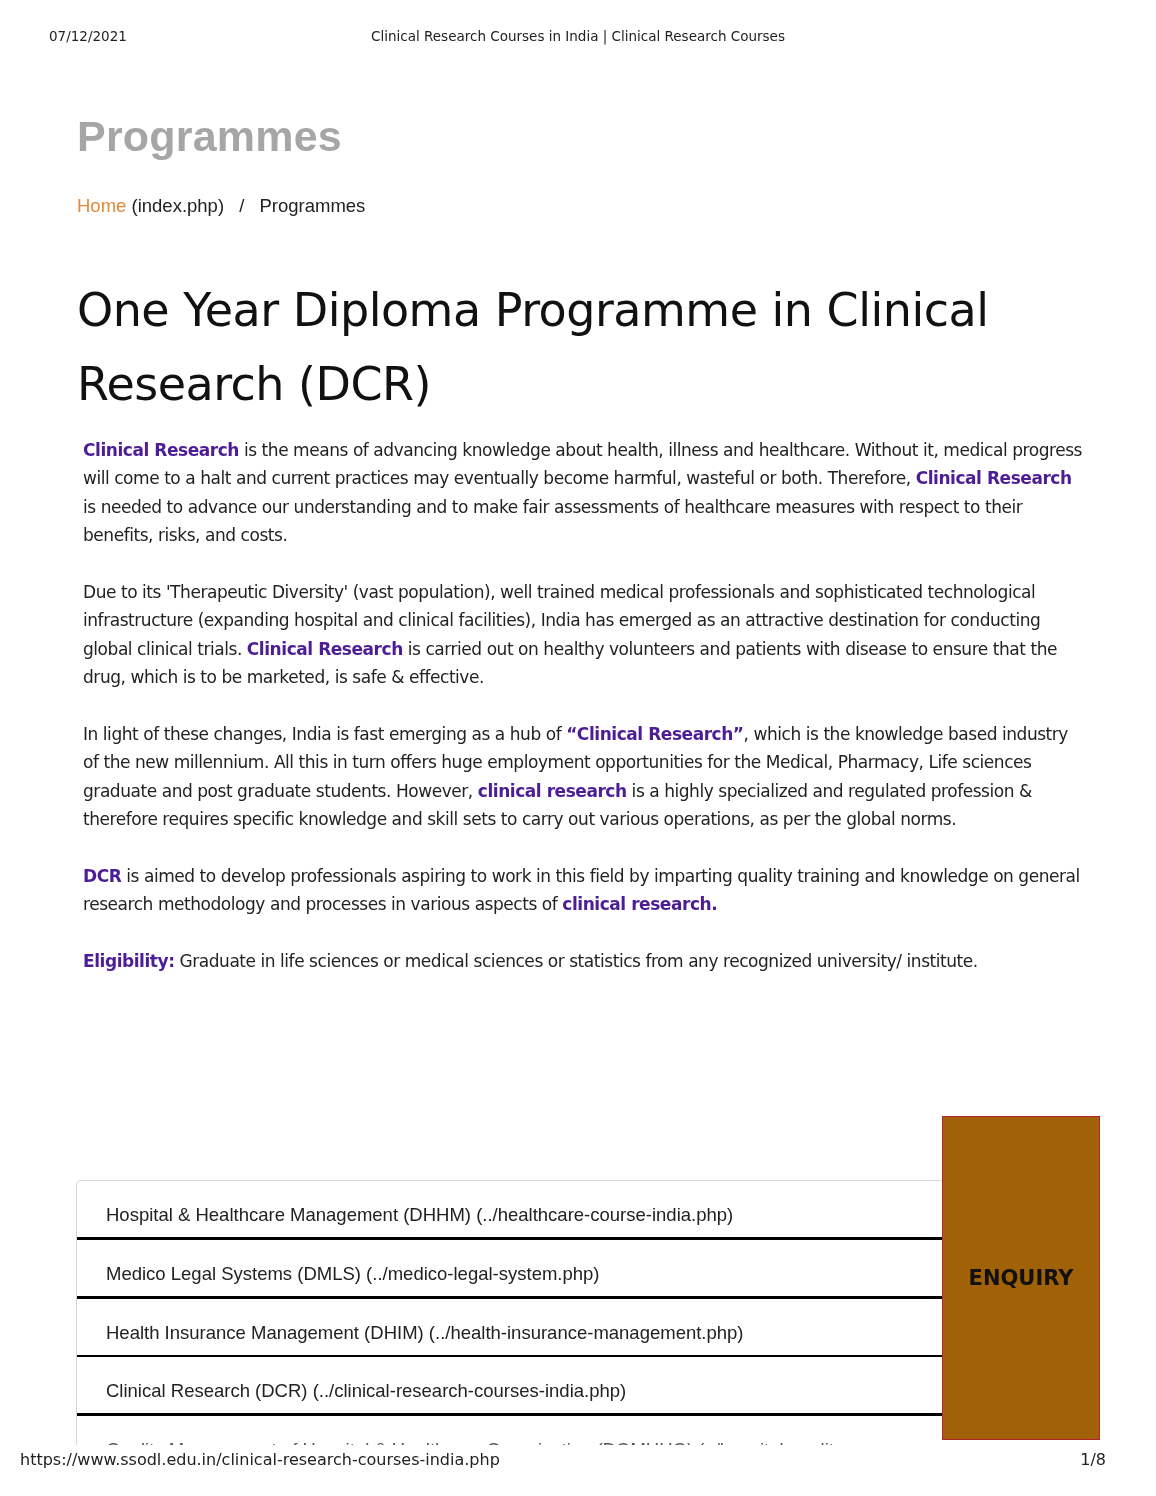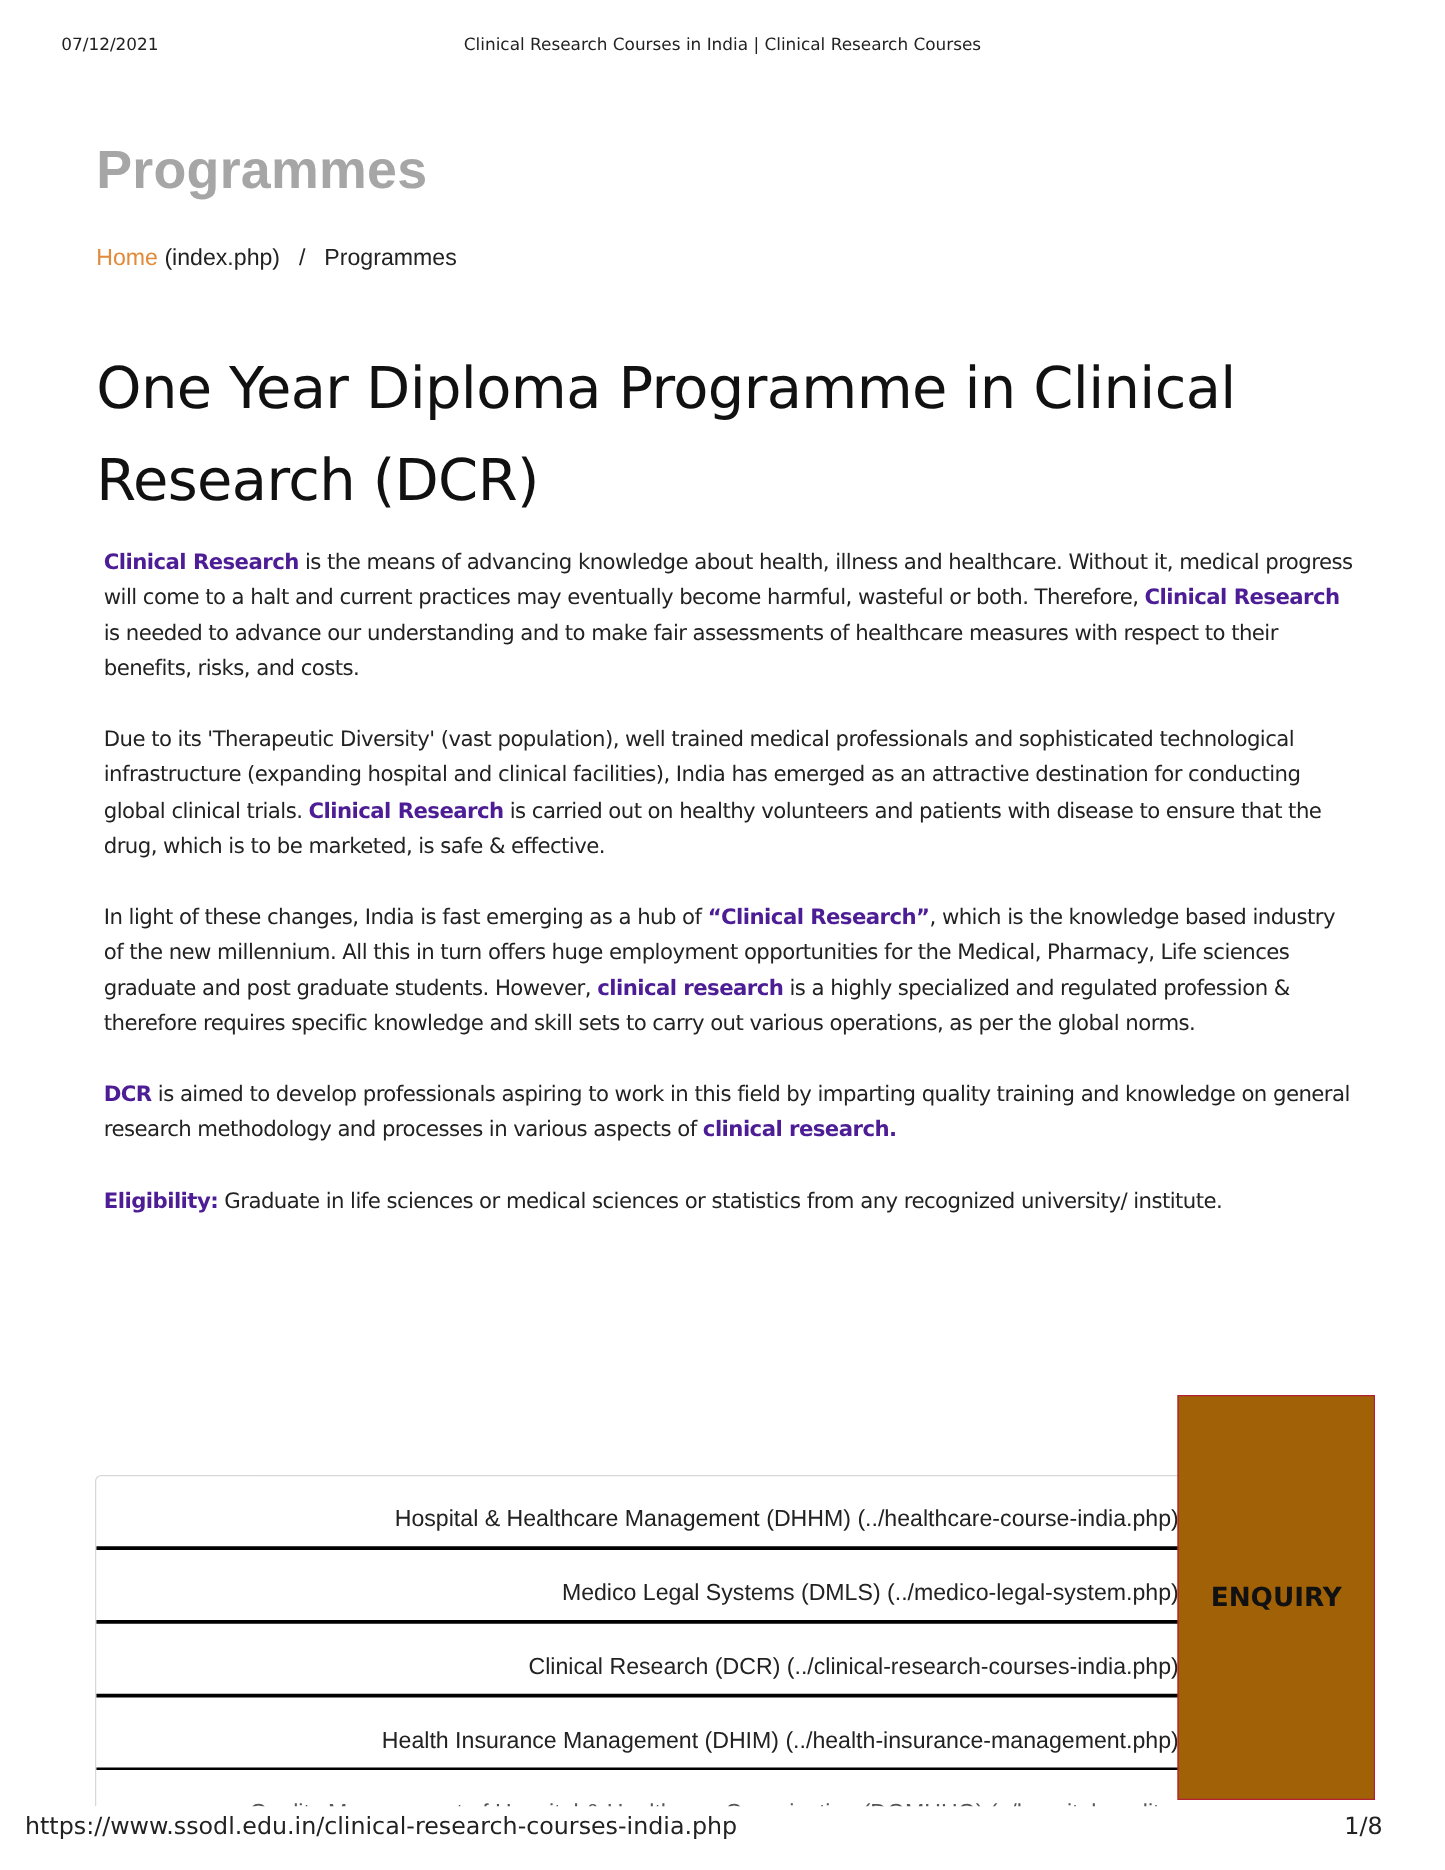--- a/index.html
+++ b/index.html
@@ -8,21 +8,21 @@
     font-family: "DejaVu Sans", sans-serif; color: #1a1a1a;
   }
   .print-header {
     position: absolute; top: 28px; left: 0; width: 1156px; height: 20px;
     font-family: "DejaVu Sans", sans-serif; font-size: 13.5px; color: #222;
   }
   .print-header .date { position: absolute; left: 49px; top: 0; text-align: right; }
   .print-header .title { position: absolute; left: 0; width: 1300px; top: 0; text-align: center; }
   .print-footer {
     position: absolute; top: 1450px; left: 0; width: 1156px; height: 20px;
-    font-family: "DejaVu Sans", sans-serif; font-size: 19px; color: #222;
+    font-family: "DejaVu Sans", sans-serif; font-size: 16px; color: #222;
   }
   .print-footer .url { position: absolute; left: 20px; top: 0; }
   .print-footer .page { position: absolute; right: 50px; top: 0; }
 
   .page-heading {
     position: absolute; left: 77px; top: 112px;
     font-family: "Liberation Sans", sans-serif; font-weight: bold;
     font-size: 43px; color: #a6a6a6; letter-spacing: 0.2px;
   }
   .breadcrumb {
@@ -44,21 +44,20 @@
     font-family: "DejaVu Sans", sans-serif; font-size: 17px; line-height: 28.4px; color: #222;
     letter-spacing: -0.45px;
   }
   .content p { margin: 0 0 28.4px 0; }
   .content b { font-weight: bold; color: #4c1d95; }
 
   .course-list {
     position: absolute; left: 76px; top: 1180px; width: 866px; height: 264px;
     overflow: hidden; border: 1px solid #d8d8d8; border-bottom: none; border-right: none;
     border-radius: 5px 0 0 0;
-    text-align: right;
   }
   .course-item {
     height: 56px; line-height: 68px; padding-left: 29px;
     font-family: "Liberation Sans", sans-serif; font-size: 18.5px; color: #222;
     border-bottom: 3px solid #000; white-space: nowrap; cursor: pointer;
   }
   .course-item.thin { border-bottom-width: 2px; }
   .course-item.partial { color: #555; }
 
   .enquiry {
@@ -92,22 +91,22 @@
   <p><b>Clinical Research</b><span> is the means of advancing knowledge about health, illness and healthcare. Without it, medical progress will come to a halt and current practices may eventually become harmful, wasteful or both. Therefore, </span><b>Clinical Research</b><span> is needed to advance our understanding and to make fair assessments of healthcare measures with respect to their benefits, risks, and costs.</span></p>
   <p><span>Due to its 'Therapeutic Diversity' (vast population), well trained medical professionals and sophisticated technological infrastructure (expanding hospital and clinical facilities), India has emerged as an attractive destination for conducting global clinical trials. </span><b>Clinical Research</b><span> is carried out on healthy volunteers and patients with disease to ensure that the drug, which is to be marketed, is safe &amp; effective.</span></p>
   <p><span>In light of these changes, India is fast emerging as a hub of </span><b>“Clinical Research”</b><span>, which is the knowledge based industry of the new millennium. All this in turn offers huge employment opportunities for the Medical, Pharmacy, Life sciences graduate and post graduate students. However, </span><b>clinical research</b><span> is a highly specialized and regulated profession &amp; therefore requires specific knowledge and skill sets to carry out various operations, as per the global norms.</span></p>
   <p><b>DCR</b><span> is aimed to develop professionals aspiring to work in this field by imparting quality training and knowledge on general research methodology and processes in various aspects of </span><b>clinical research.</b></p>
   <p><b>Eligibility:</b><span> Graduate in life sciences or medical sciences or statistics from any recognized university/ institute.</span></p>
 </div>
 
 <div class="course-list">
   <div class="course-item">Hospital &amp; Healthcare Management (DHHM) (../healthcare-course-india.php)</div>
   <div class="course-item">Medico Legal Systems (DMLS) (../medico-legal-system.php)</div>
+  <div class="course-item thin">Health Insurance Management (DHIM) (../health-insurance-management.php)</div>
   <div class="course-item">Clinical Research (DCR) (../clinical-research-courses-india.php)</div>
-  <div class="course-item thin">Health Insurance Management (DHIM) (../health-insurance-management.php)</div>
   <div class="course-item partial">Quality Management of Hospital &amp; Healthcare Organization (DQMHHO) (../hospital-quality-</div>
 </div>
 
 <div class="enquiry">
   <span>ENQUIRY</span>
 </div>
 
 <div class="print-footer">
   <span class="url">https://www.ssodl.edu.in/clinical-research-courses-india.php</span>
   <span class="page">1/8</span>

